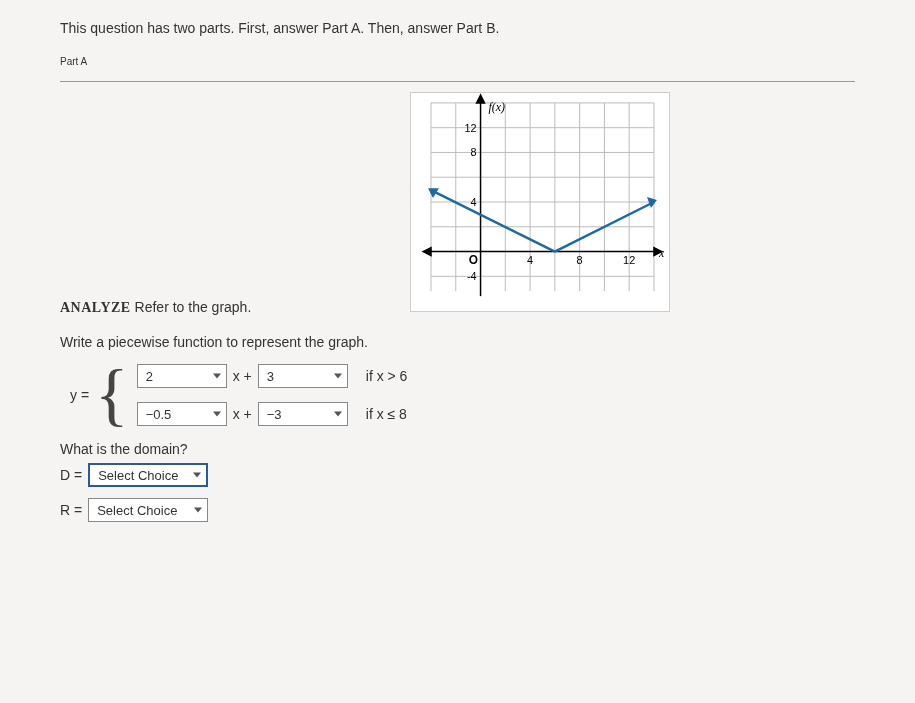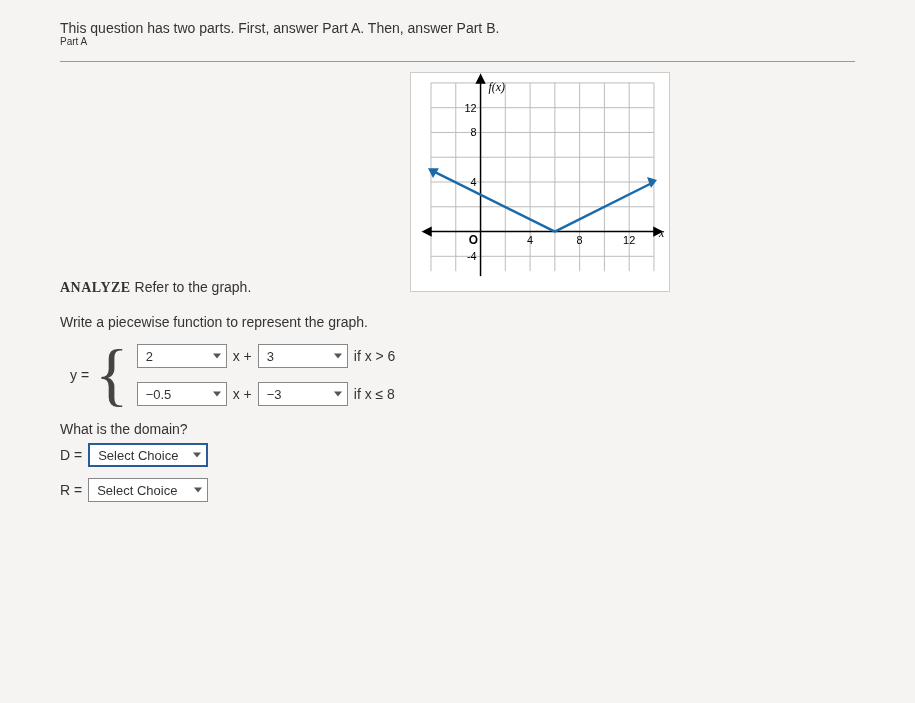--- a/index.html
+++ b/index.html
@@ -5,21 +5,21 @@
   * { box-sizing: border-box; }
   body {
     margin: 0;
     padding: 20px 60px;
     font-family: Arial, Helvetica, sans-serif;
     background: #f5f4f2;
     color: #333;
     width: 915px;
     height: 703px;
   }
-  .instructions { font-size: 14px; margin-bottom: 0; }
+  .instructions { font-size: 14px; margin-bottom: 20px; }
   .part-label { font-weight: normal; font-size: 10px; margin-bottom: 14px; }
   .hr { border: none; border-top: 1px solid #999; margin: 0 0 10px 0; }
   .prompt-row { display: flex; align-items: flex-end; gap: 30px; }
   .prompt-text { flex: 0 0 320px; font-size: 14px; }
   .prompt-text b { font-family: "Times New Roman", serif; font-weight: bold; letter-spacing: 0.5px; }
   .graph-wrap { flex: 0 0 auto; }
   svg.graph { background: #fff; border: 1px solid #ccc; }
   .subprompt { font-size: 14px; margin: 18px 0 10px 0; }
   .piecewise { display: flex; align-items: center; margin-left: 10px; }
   .y-eq { font-size: 14px; margin-right: 6px; }
@@ -43,21 +43,21 @@
     content: "";
     position: absolute;
     right: 5px;
     top: 50%;
     transform: translateY(-50%);
     border-left: 4px solid transparent;
     border-right: 4px solid transparent;
     border-top: 5px solid #555;
   }
   .select-box.domain { border: 2px solid #2a5a9a; min-width: 120px; }
-  .cond { margin-left: 0; }
+  .cond { margin-left: 12px; }
   .qblock { margin-top: 11px; font-size: 14px; }
   .qline { display: flex; align-items: center; gap: 6px; margin-top: 6px; }
 </style>
 </head>
 <body>
 
 <div class="instructions">This question has two parts. First, answer Part A. Then, answer Part B.</div>
 <div class="part-label">Part A</div>
 <hr class="hr">
 

